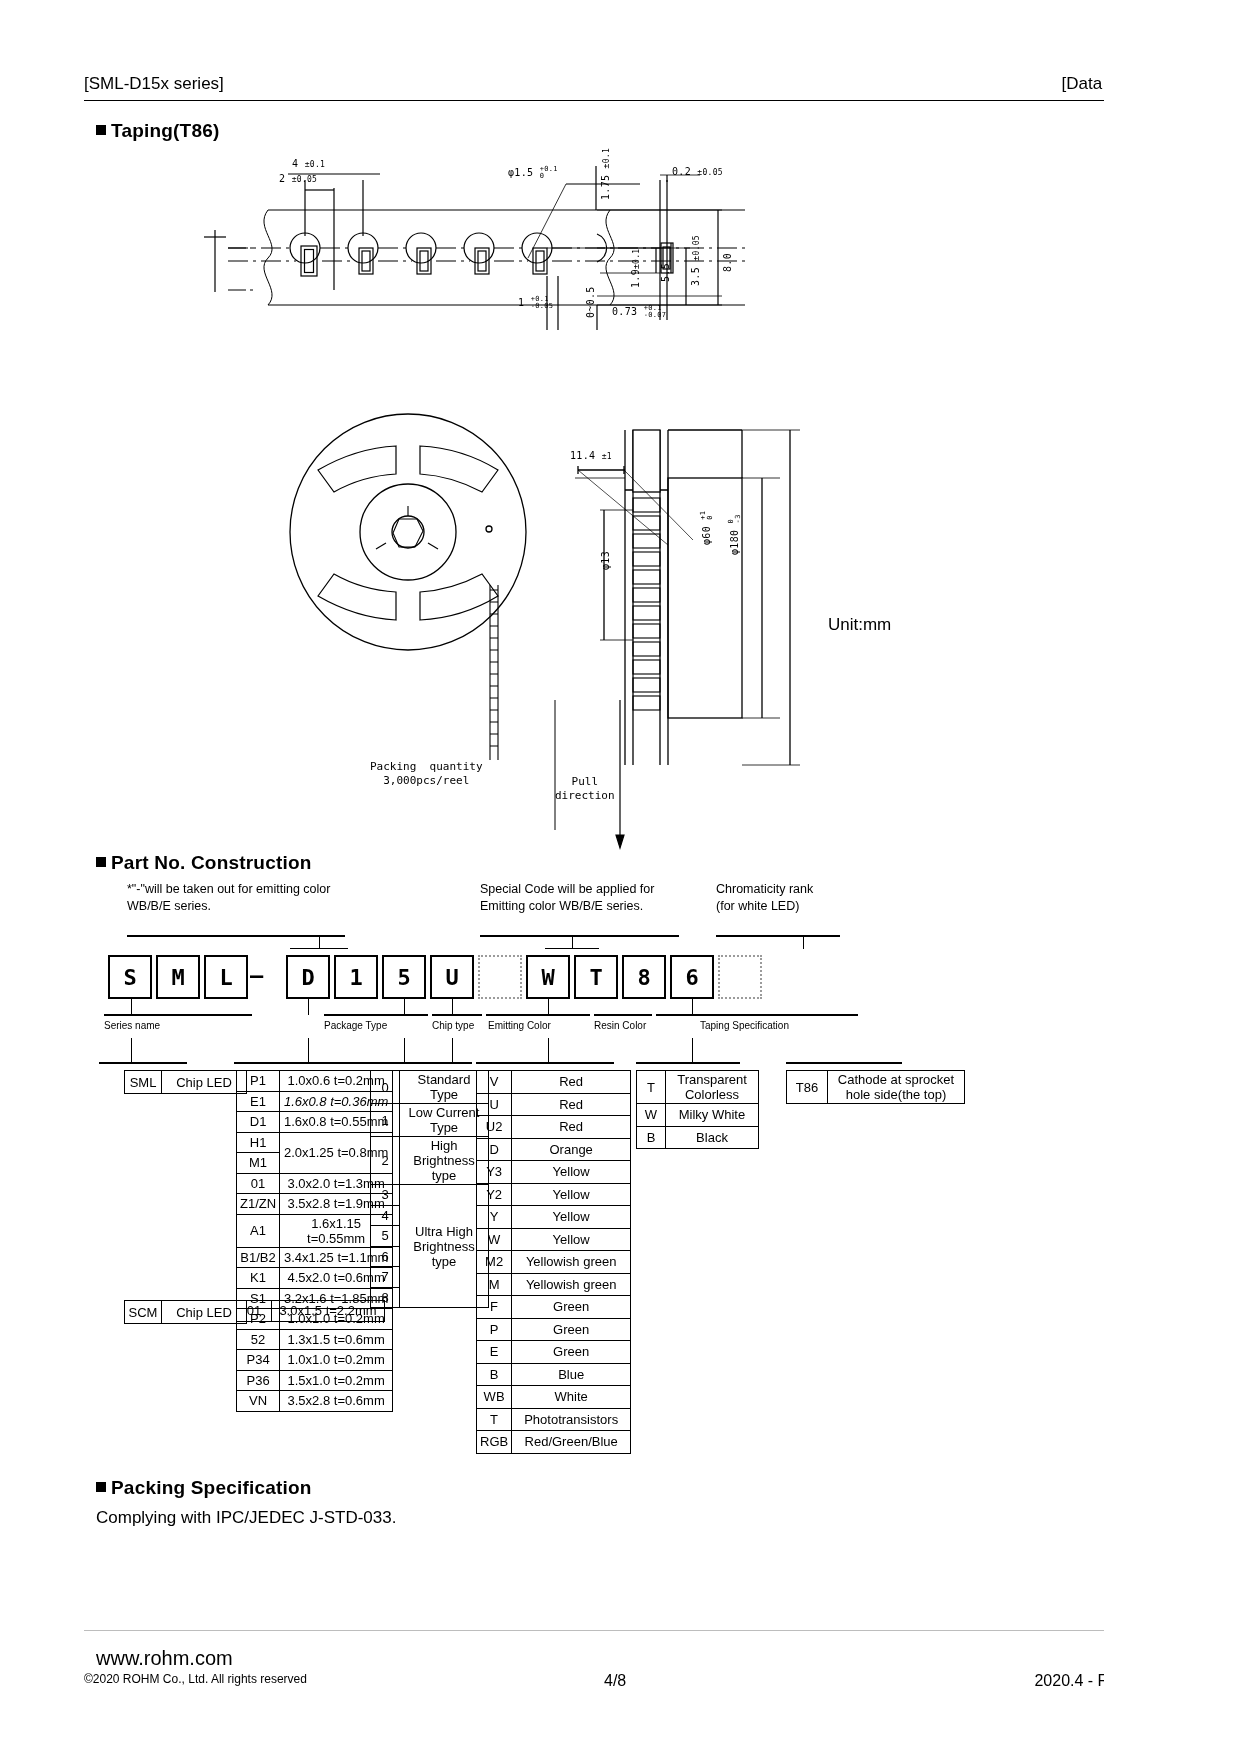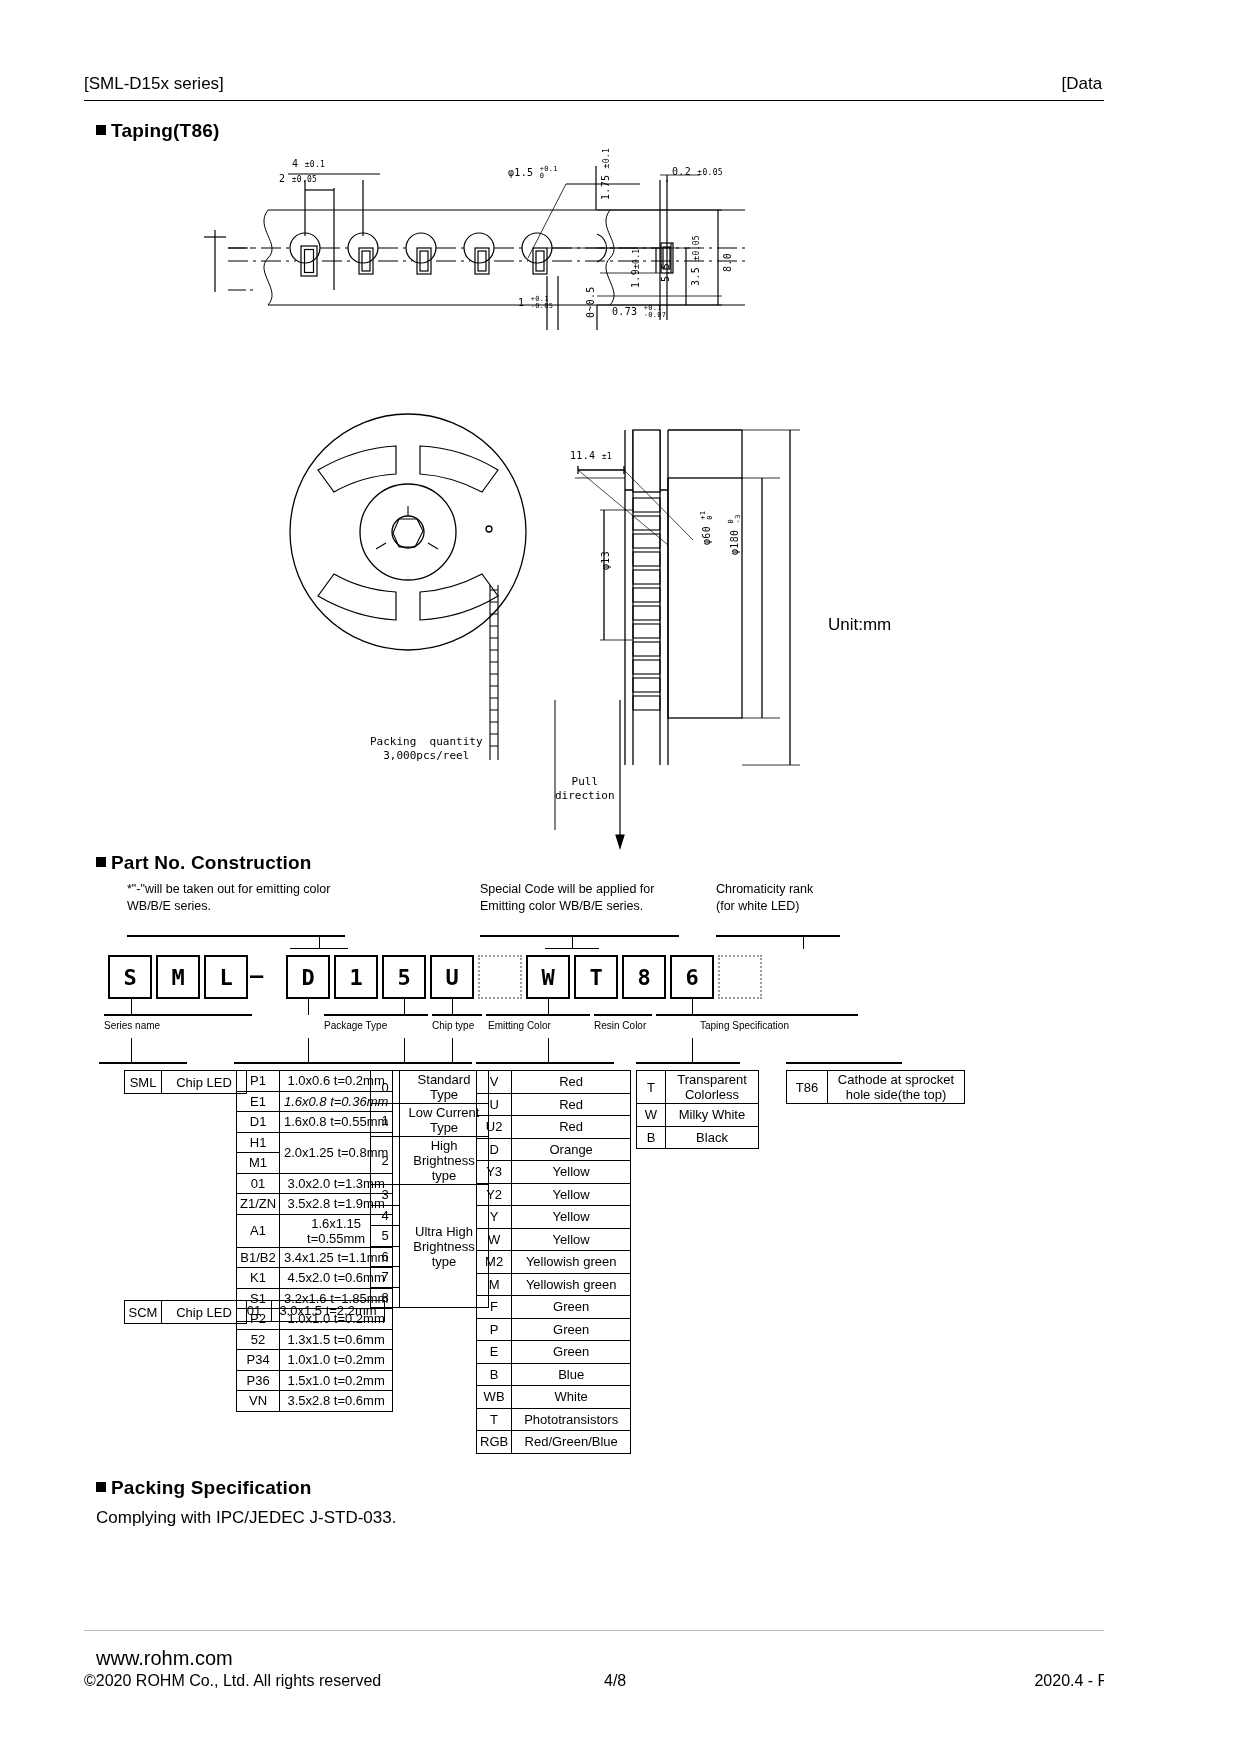--- a/index.html
+++ b/index.html
@@ -333,21 +333,21 @@
     <span class="fr"><i>+1</i><i>0</i></span>
   </div>
   <div class="dim rot" style="left:728px;top:555px;">
     <span>φ180</span>
     <span class="fr"><i>0</i><i>-3</i></span>
   </div>
   <div class="dim rot" style="left:600px;top:570px;">
     <span>φ13</span>
   </div>
 
-  <div class="mono" style="left:370px;top:735px;">Packing  quantity
+  <div class="mono" style="left:370px;top:760px;">Packing  quantity
 3,000pcs/reel</div>
   <div class="mono" style="left:555px;top:775px;">Pull
 direction</div>
 
   <div class="unit" style="left:820px;top:615px;margin-left:8px;">Unit:mm</div>
 
   <div class="sect" style="left:96px;top:852px;">
     <span class="sq"></span><span>Part No. Construction</span>
   </div>
 
@@ -658,18 +658,18 @@
   </table>
 
   <div class="sect" style="left:96px;top:1477px;">
     <span class="sq"></span><span>Packing Specification</span>
   </div>
   <div style="position:absolute;left:96px;top:1508px;font-size:17px;">Complying with IPC/JEDEC J-STD-033.</div>
 
   <div class="ftr">
     <div class="rule"></div>
     <div class="a">www.rohm.com</div>
-    <div style="position:absolute;left:0;top:42px;font-size:16px;">©2020 ROHM Co., Ltd. All rights reserved</div>
+    <div style="position:absolute;left:0;top:42px;font-size:12px;">©2020 ROHM Co., Ltd. All rights reserved</div>
     <div class="c">4/8</div>
     <div class="r">2020.4 - Rev.009</div>
   </div>
 
 </div>
 
 </body></html>

